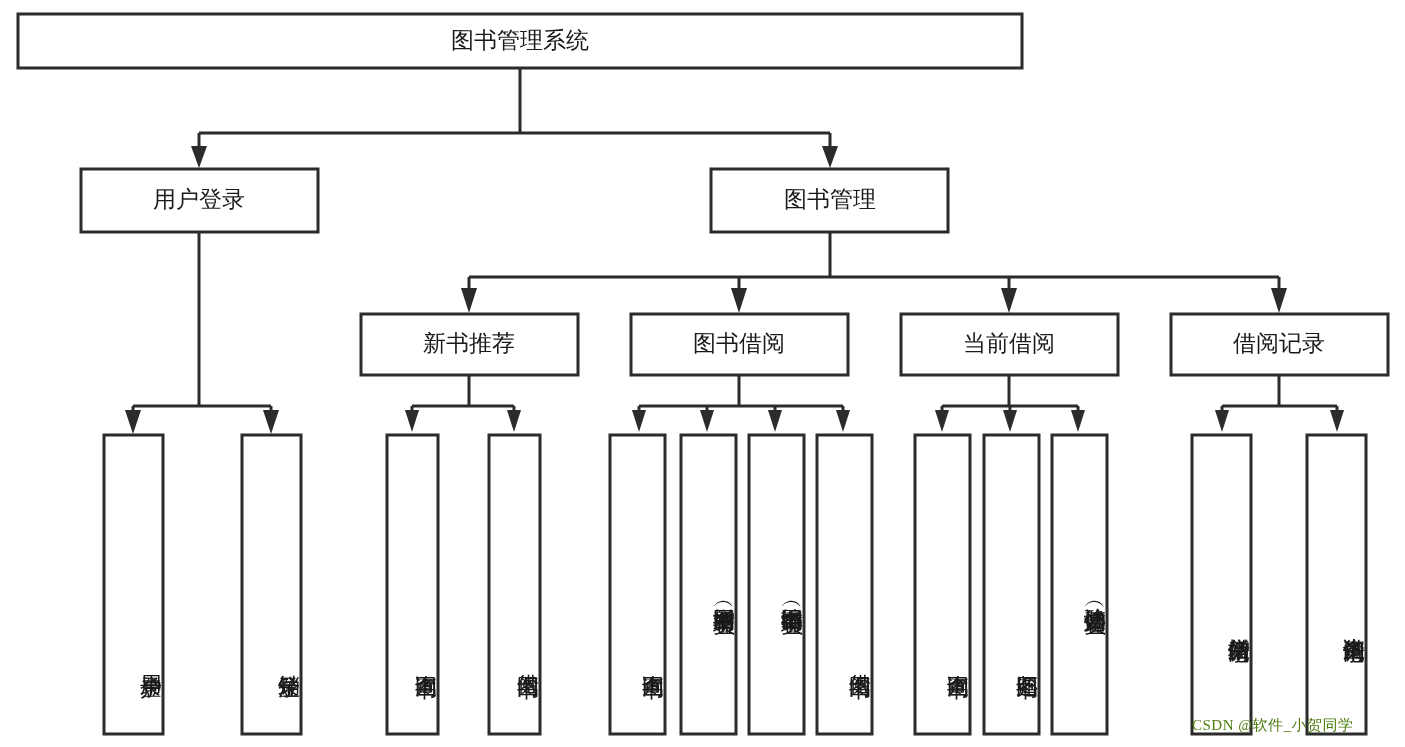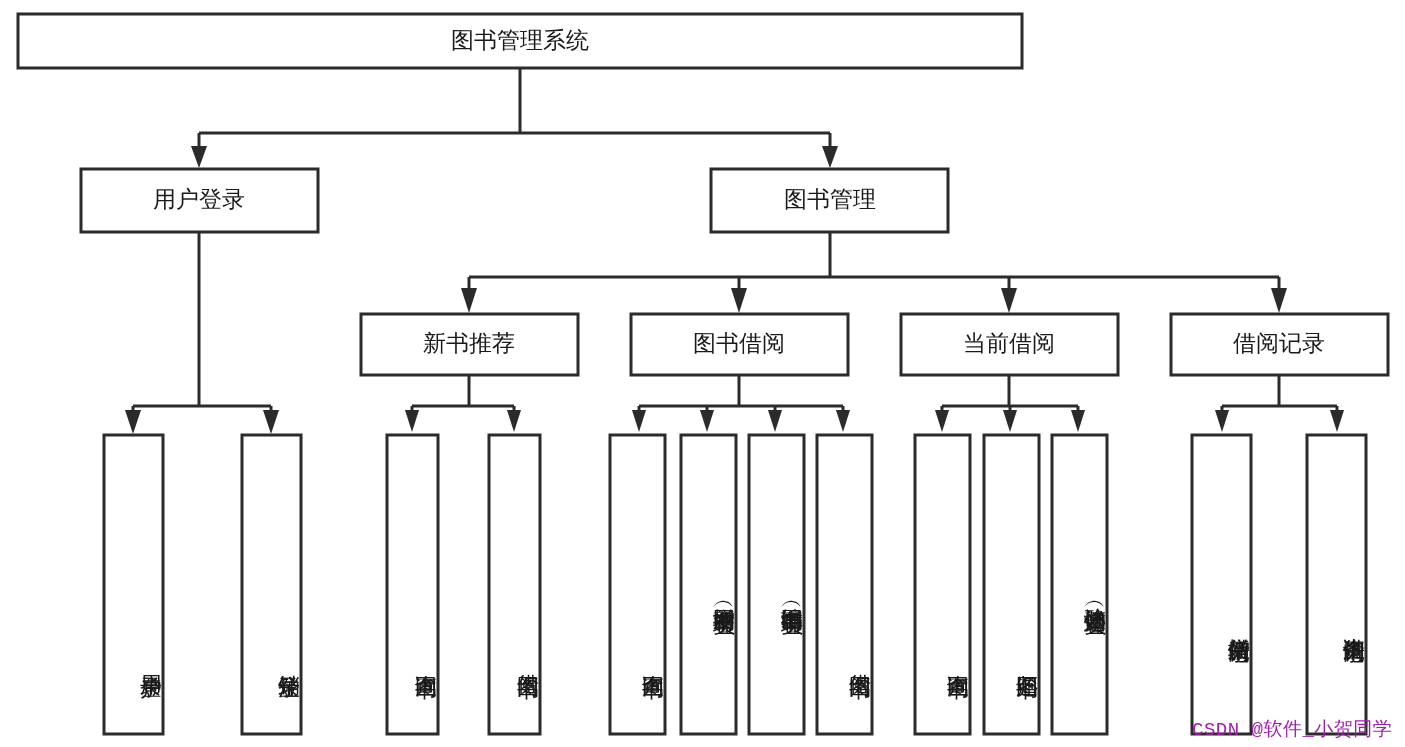--- a/index.html
+++ b/index.html
@@ -60,23 +60,23 @@
     color: #1a1a1a;
     letter-spacing: 1px;
     text-align: center;
     display: flex;
     align-items: flex-start;
     justify-content: center;
     pointer-events: none;
   }
   .watermark {
     position: absolute;
-    font-family: Liberation Mono, monospace;
-    font-size: 19px;
-    color: #a21caf;
+    font-family: Liberation Serif, serif;
+    font-size: 15px;
+    color: #4d7c0f;
     white-space: nowrap;
     letter-spacing: 0.5px;
   }
 </style>
 </head>
 <body>
 
 <div id="diagram-root">
 
   <svg id="flow-svg" viewBox="0 0 1405 747">

